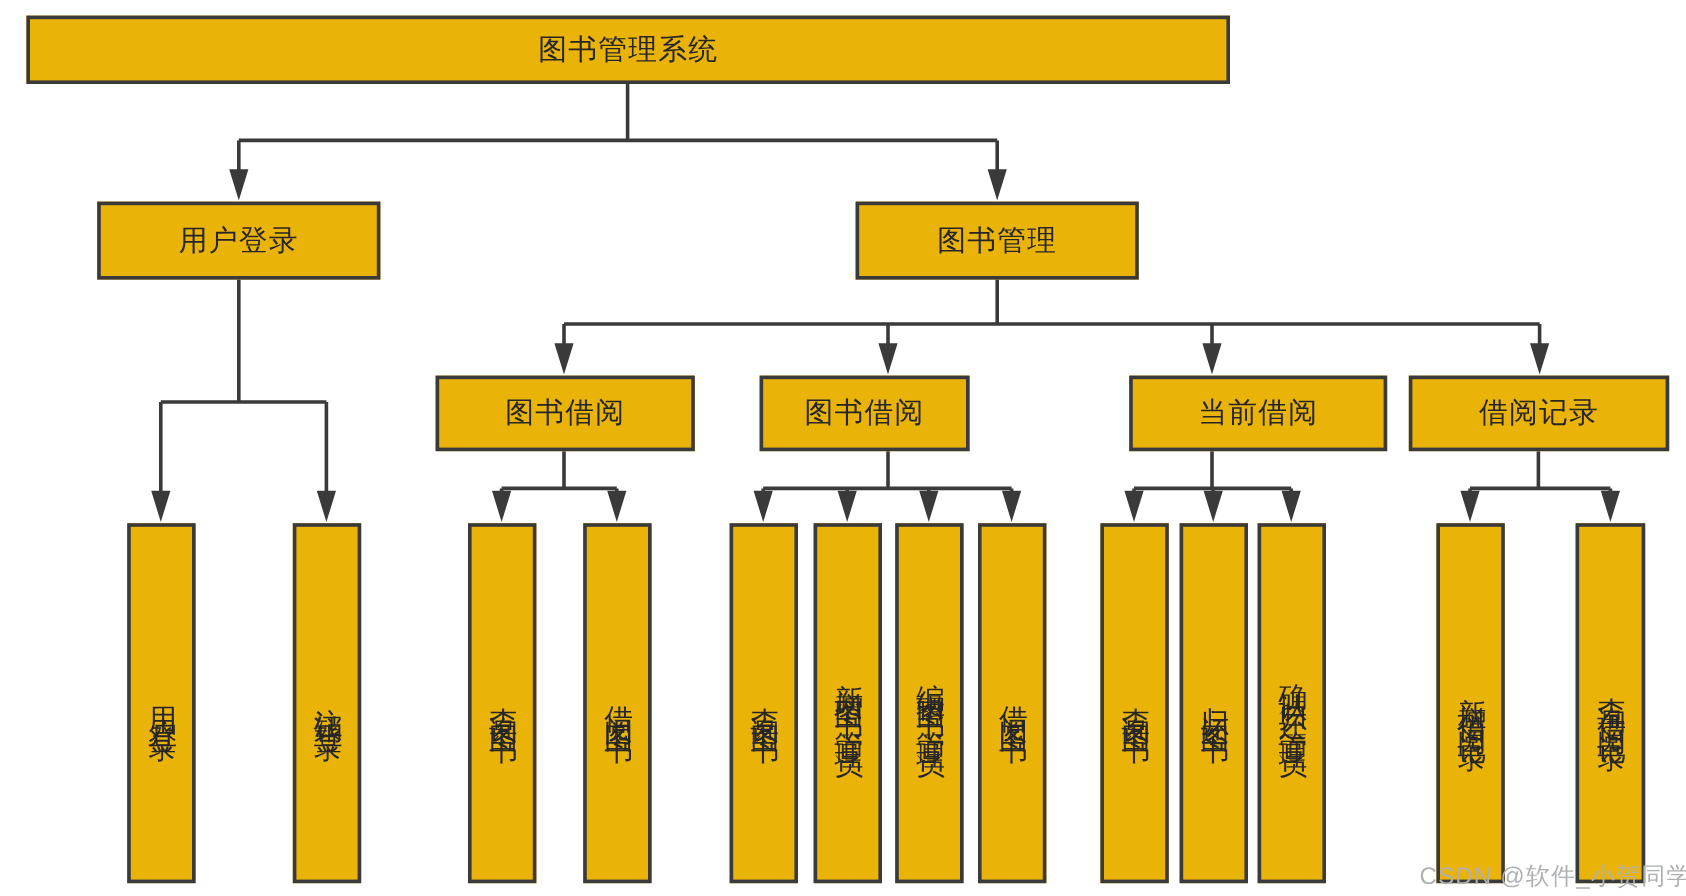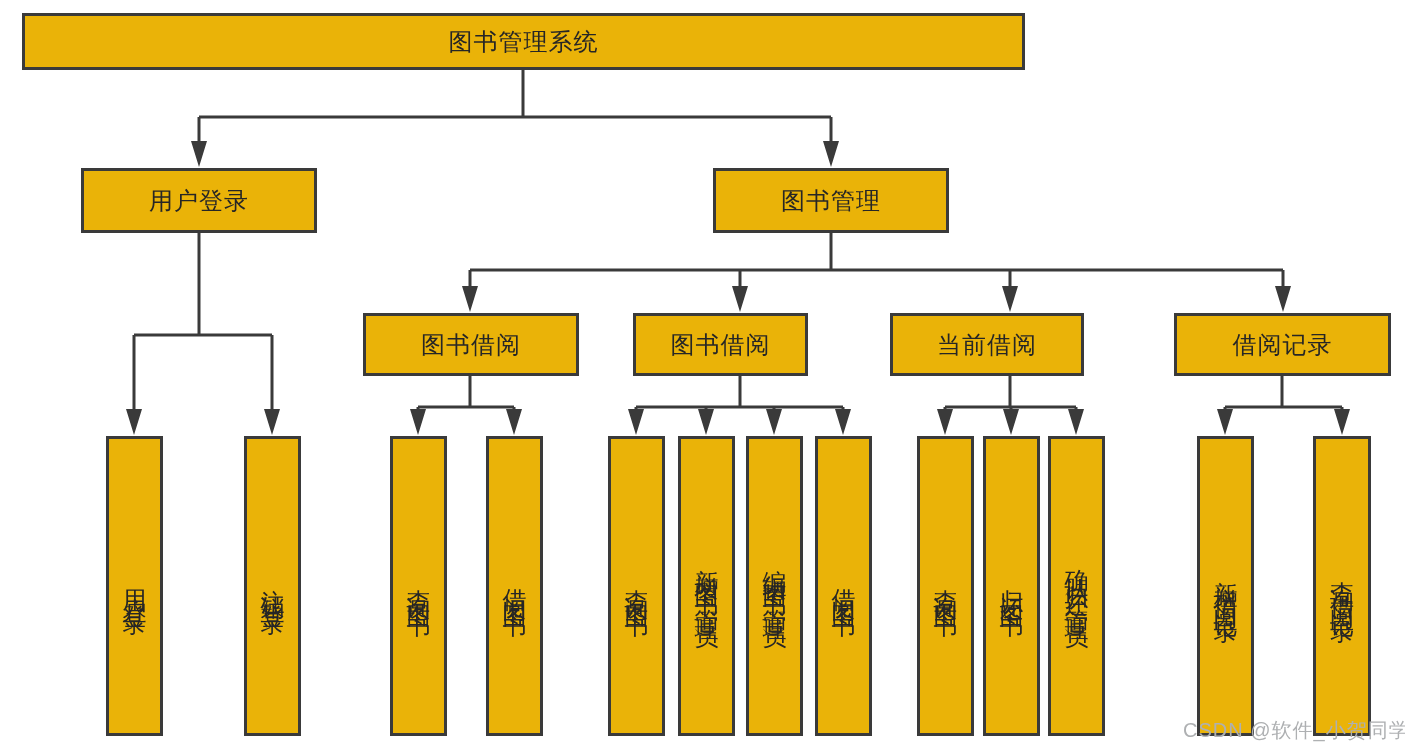--- a/index.html
+++ b/index.html
@@ -59,21 +59,21 @@
       M1217,409 L1233,409 L1225,435 Z  M1334,409 L1350,409 L1342,435 Z"></path>
   </svg>
 
   <div class="box h" style="left:22px;top:13px;width:1003px;height:57px">图书管理系统</div>
 
   <div class="box h" style="left:81px;top:168px;width:236px;height:65px">用户登录</div>
   <div class="box h" style="left:713px;top:168px;width:236px;height:65px">图书管理</div>
 
   <div class="box h" style="left:363px;top:313px;width:216px;height:63px">图书借阅</div>
   <div class="box h" style="left:633px;top:313px;width:175px;height:63px">图书借阅</div>
-  <div class="box h" style="left:890px;top:313px;width:194px;height:63px">当前借阅</div>
+  <div class="box h" style="left:941px;top:313px;width:215px;height:63px">当前借阅</div>
   <div class="box h" style="left:1174px;top:313px;width:217px;height:63px">借阅记录</div>
 
   <div class="box v" style="left:106px;top:436px;width:57px;height:300px">用户登录</div>
   <div class="box v" style="left:244px;top:436px;width:57px;height:300px">注销登录</div>
 
   <div class="box v" style="left:390px;top:436px;width:57px;height:300px">查询图书</div>
   <div class="box v" style="left:486px;top:436px;width:57px;height:300px">借阅图书</div>
 
   <div class="box v" style="left:608px;top:436px;width:57px;height:300px">查询图书</div>
   <div class="box v" style="left:678px;top:436px;width:57px;height:300px">新增图书（管理员）</div>

